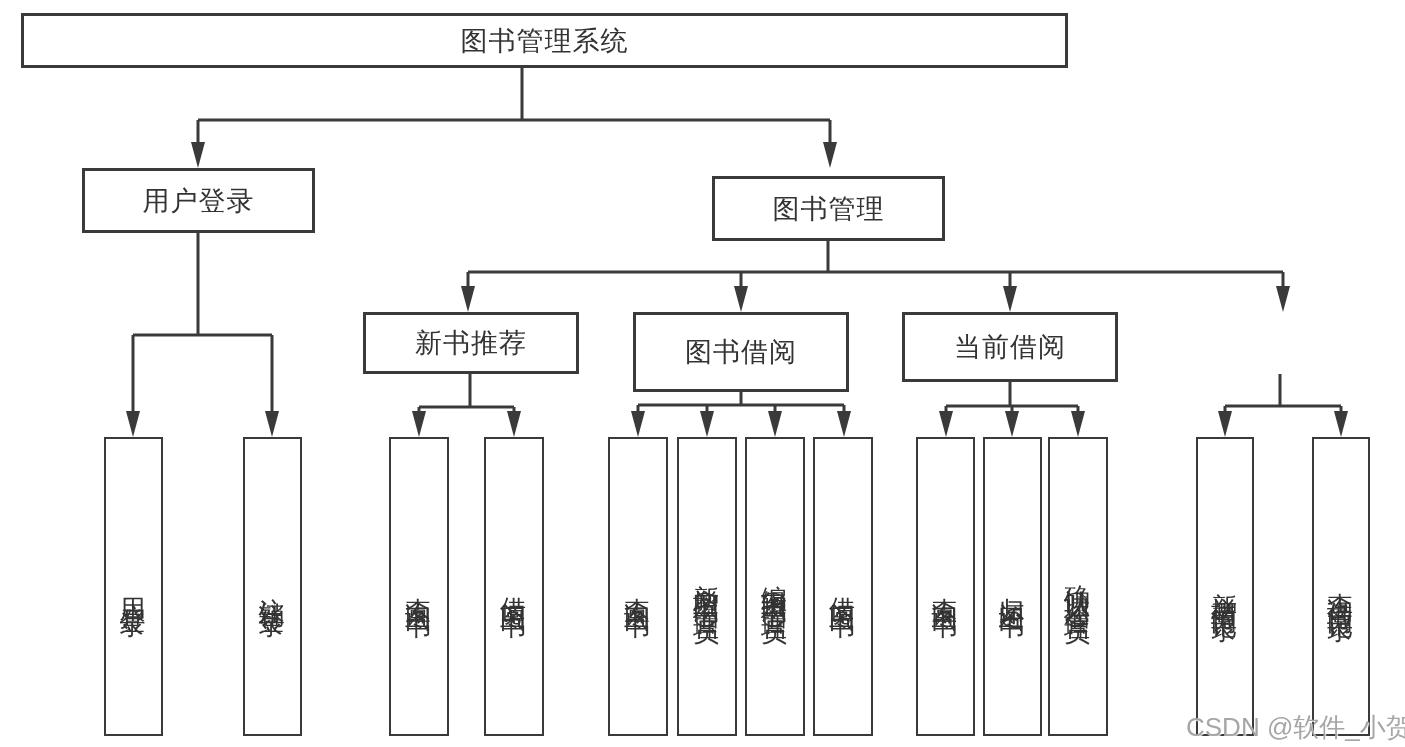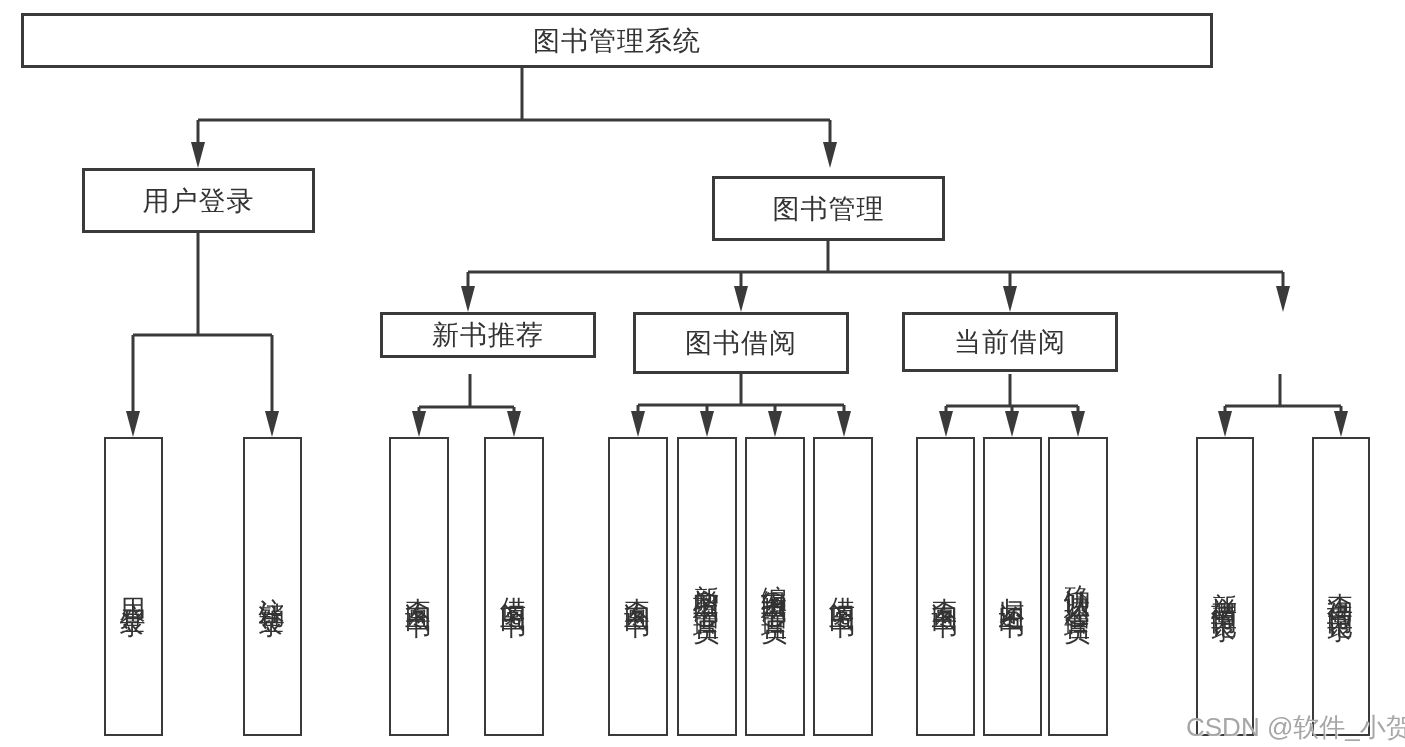--- a/index.html
+++ b/index.html
@@ -76,28 +76,28 @@
       <polygon points="1071,411 1085,411 1078,437"></polygon>
     </g>
 
     <g>
       <path d="M1280 374 V406 M1225 406 H1341 M1225 406 V413 M1341 406 V413"></path>
       <polygon points="1218,411 1232,411 1225,437"></polygon>
       <polygon points="1334,411 1348,411 1341,437"></polygon>
     </g>
   </svg>
 
-  <div class="box hbox" style="left:21px;top:13px;width:1192px;height:55px">图书管理系统</div>
+  <div class="box hbox" style="left:21px;top:13px;width:1047px;height:55px">图书管理系统</div>
 
   <div class="box hbox" style="left:82px;top:168px;width:233px;height:65px">用户登录</div>
   <div class="box hbox" style="left:712px;top:176px;width:233px;height:65px">图书管理</div>
 
-  <div class="box hbox" style="left:380px;top:312px;width:216px;height:46px">新书推荐</div>
-  <div class="box hbox" style="left:633px;top:312px;width:216px;height:62px">图书借阅</div>
-  <div class="box hbox" style="left:902px;top:312px;width:216px;height:60px">当前借阅</div>
+  <div class="box hbox" style="left:363px;top:312px;width:216px;height:62px">新书推荐</div>
+  <div class="box hbox" style="left:633px;top:312px;width:216px;height:80px">图书借阅</div>
+  <div class="box hbox" style="left:902px;top:312px;width:216px;height:70px">当前借阅</div>
 
   <div class="box vbox" style="left:104px;top:437px;width:59px;height:299px">用户登录</div>
   <div class="box vbox" style="left:243px;top:437px;width:59px;height:299px">注销登录</div>
 
   <div class="box vbox" style="left:389px;top:437px;width:60px;height:299px">查询图书</div>
   <div class="box vbox" style="left:484px;top:437px;width:60px;height:299px">借阅图书</div>
 
   <div class="box vbox" style="left:608px;top:437px;width:60px;height:299px">查询图书</div>
   <div class="box vbox" style="left:677px;top:437px;width:60px;height:299px">新增图书（管理员）</div>
   <div class="box vbox" style="left:745px;top:437px;width:60px;height:299px">编辑图书（管理员）</div>

